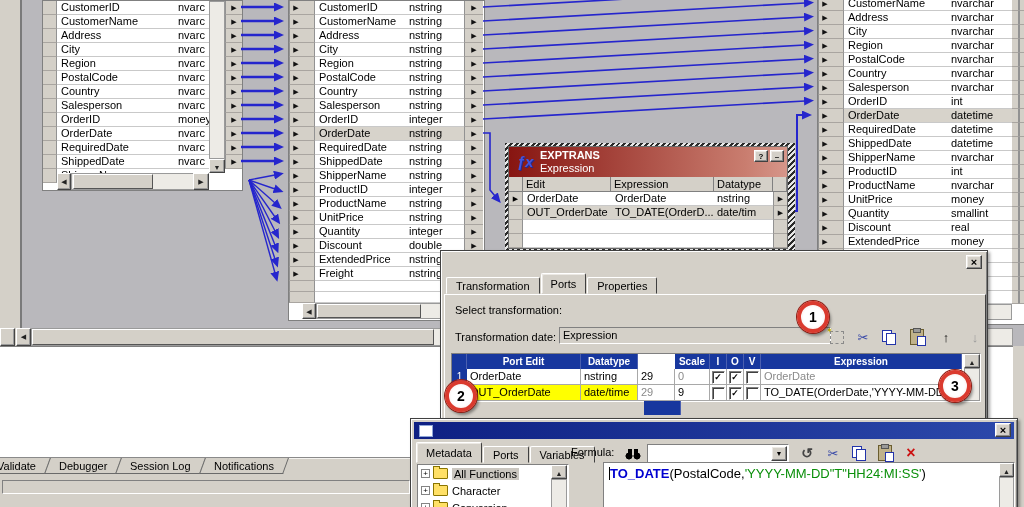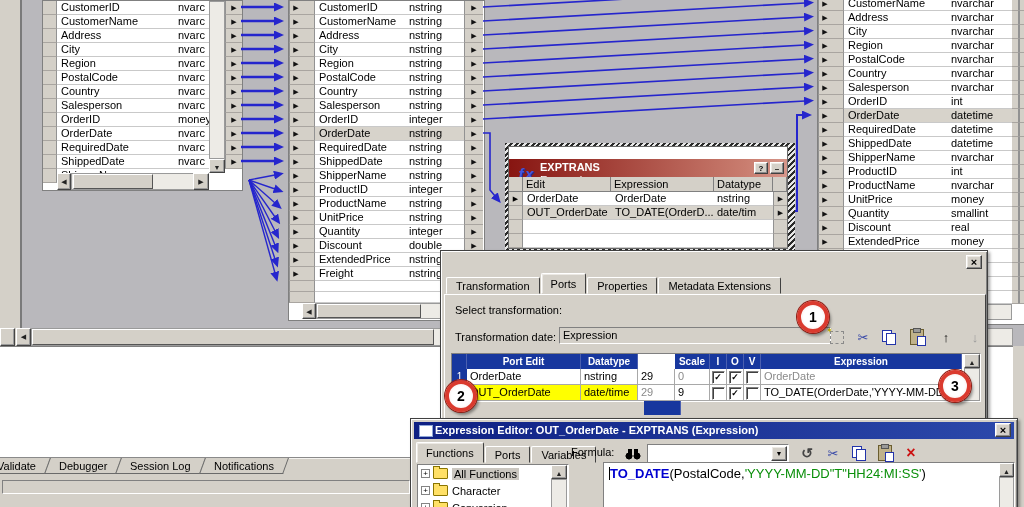--- a/index.html
+++ b/index.html
@@ -23,21 +23,21 @@
   .inarr,.arrc{background:#d4d0c8;border-bottom:1px solid #a9a5a0;border-left:1px solid #929292;
     font-size:7px;line-height:14px;text-align:center;color:#111}
   .hl{background:#d7d3cb}
   .vtrack,.htrack{position:absolute;background:#edebe6;border:1px solid #9a9a9a;box-sizing:border-box}
   .thumb{position:absolute;background:#d4d0c8;border:1px solid;border-color:#fff #555 #555 #fff;box-sizing:border-box}
   .sbtn{position:absolute;background:#d4d0c8;border:1px solid;border-color:#fff #444 #444 #fff;
     box-shadow:inset -1px -1px 0 #9a9a9a;font-size:7px;text-align:center;line-height:15px;box-sizing:border-box;color:#222}
   
   #exptrans{left:505px;top:143px;width:284px;z-index:20;background:repeating-linear-gradient(135deg,#2a2a2a 0 2px,#e8e8e8 2px 4px);padding:3px}
   #exptrans-win{position:relative;width:278px;height:101px;background:#fff;border:1px solid #6a6a6a}
-  .extitle{position:absolute;left:0;top:12px;width:278px;height:30px;background:linear-gradient(90deg,#871511,#c97d6f 85%,#d6968a);box-sizing:border-box}
+  .extitle{position:absolute;left:0;top:0;width:278px;height:30px;background:linear-gradient(90deg,#871511,#c97d6f 85%,#d6968a);box-sizing:border-box}
   .extitle .t1{position:absolute;left:31px;top:2px;color:#fff;font-weight:bold;font-size:11px}
   .extitle .t2{position:absolute;left:31px;top:15px;color:#fff;font-size:11px}
   .fxicon{position:absolute;left:4px;top:3px;width:24px;height:24px;color:#4355e0;font-style:italic;
     font-weight:bold;font-size:15px;text-shadow:1px 1px 0 #222a8f;line-height:24px;text-align:center}
   .exbtn{position:absolute;top:3px;width:14px;height:12px;font-size:8px;font-weight:bold;line-height:11px;text-align:center}
   .exhdr{background:#d4d0c8;border-bottom:1px solid #808080;border-right:1px solid #808080;padding-left:3px;line-height:14px}
   
   .dtitle{position:absolute;left:3px;top:3px;height:17px;color:#fff;font-weight:bold;line-height:17px;padding-left:5px;box-sizing:border-box}
   .graybar{background:linear-gradient(90deg,#9f9ea6,#c7c6cb)}
   .navybar{background:linear-gradient(90deg,#0e2083,#2c49ab)}
@@ -509,21 +509,20 @@
         <div class="cell arrc" style="left: 264px; top: 87px; width: 14px; height: 14px;"></div>
       </div>
   </div>
 
   <div id="edit-dialog" class="abs dlg" style="left:440px;top:250px;width:546px;height:196px;z-index:30">
     <span class="xbtn btn3d" style="right:5px;top:4px">×</span>
     <div class="tabs" id="et-tabs" style="left:5px;top:22px">
         <div class="xtab">Transformation</div>
         <div class="xtab on">Ports</div>
         <div class="xtab">Properties</div>
-        <div class="xtab">Metadata Extensions</div>
       </div>
     <div class="page" style="left:3px;top:43px;width:540px;height:150px">
       <div class="lbl" style="left:10px;top:9px">Select transformation:</div>
       <div class="lbl" style="left:10px;top:36px">Transformation date:</div>
       <div class="tfield sunken" style="left:114px;top:32px;width:272px;height:17px">Expression</div>
       <div id="et-toolbar">
           <div class="tbicon" style="left: 382px; top: 33px;">
             <span class="icoNew"></span>
           </div>
           <div class="tbicon" style="left: 408px; top: 33px;">
@@ -572,25 +571,24 @@
           <div class="gcell" style="left: 309px; top: 31px; width: 201px; height: 16px;">TO_DATE(OrderDate,'YYYY-MM-DD"...<div class="exprbtn btn3d"><div class="exprbtn-arrow">▼</div></div></div>
           <div class="sbtn" style="left: 512px; top: 0px; width: 16px; height: 14px;">▲</div>
           <div class="vtrack" style="left: 512px; top: 14px; width: 16px; height: 33px;"></div>
         </div>
     </div>
   </div>
 
   <div id="expr-dialog" class="abs dlg" style="left:410px;top:418px;width:606px;height:92px;z-index:40">
     <div class="dtitle navybar" style="width:600px;padding-left:21px">
       <span class="abs" style="left:5px;top:3px;width:12px;height:10px;background:#fff;border:1px solid #8fa6d8"></span>
-      <span>Expression Editor: OUT_OrderDate - EXPTRANS (Expression)</span>
     </div>
     <span class="xbtn btn3d" style="right:6px;top:4px">×</span>
     <div class="tabs" id="fx-tabs" style="left:5px;top:23px">
-        <div class="xtab on">Functions</div>
+        <div class="xtab on">Metadata</div>
         <div class="xtab">Ports</div>
         <div class="xtab">Variables</div>
       </div>
     <div class="lbl" style="left:160px;top:27px;position:absolute">Formula:</div>
     <div class="tbicon" style="left:212px;top:26px">
         <span class="icoBinoc"></span>
       </div>
     <div class="combo sunken" style="left:236px;top:25px;width:142px;height:19px">
       <span></span>
       <span class="dropbtn btn3d">▼</span>

